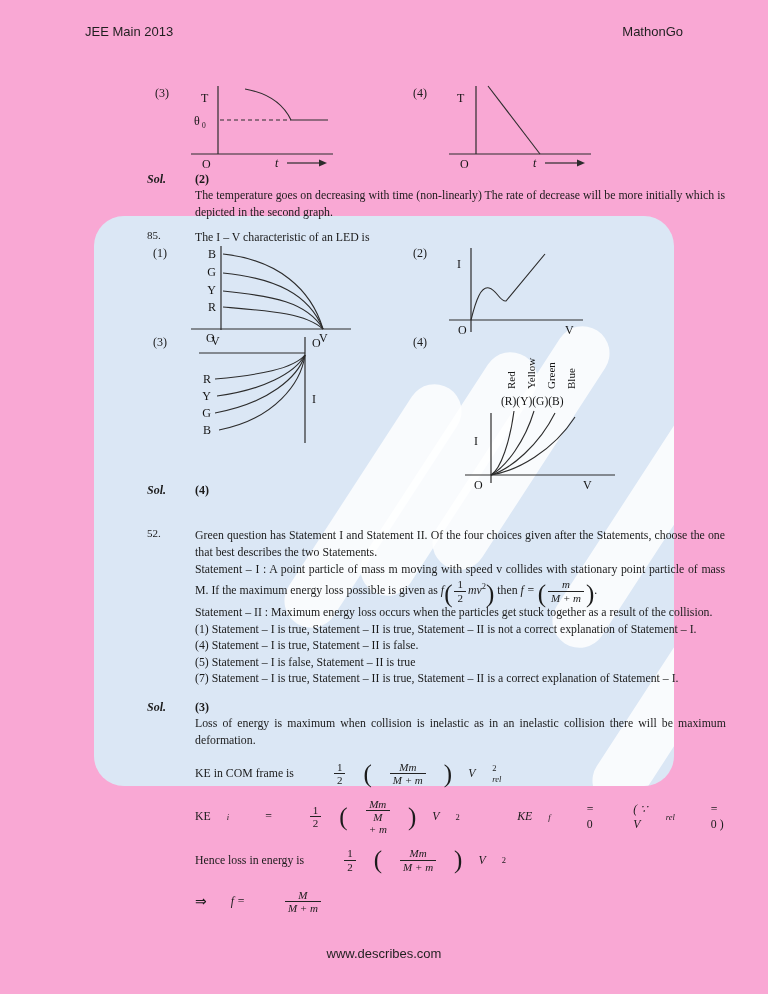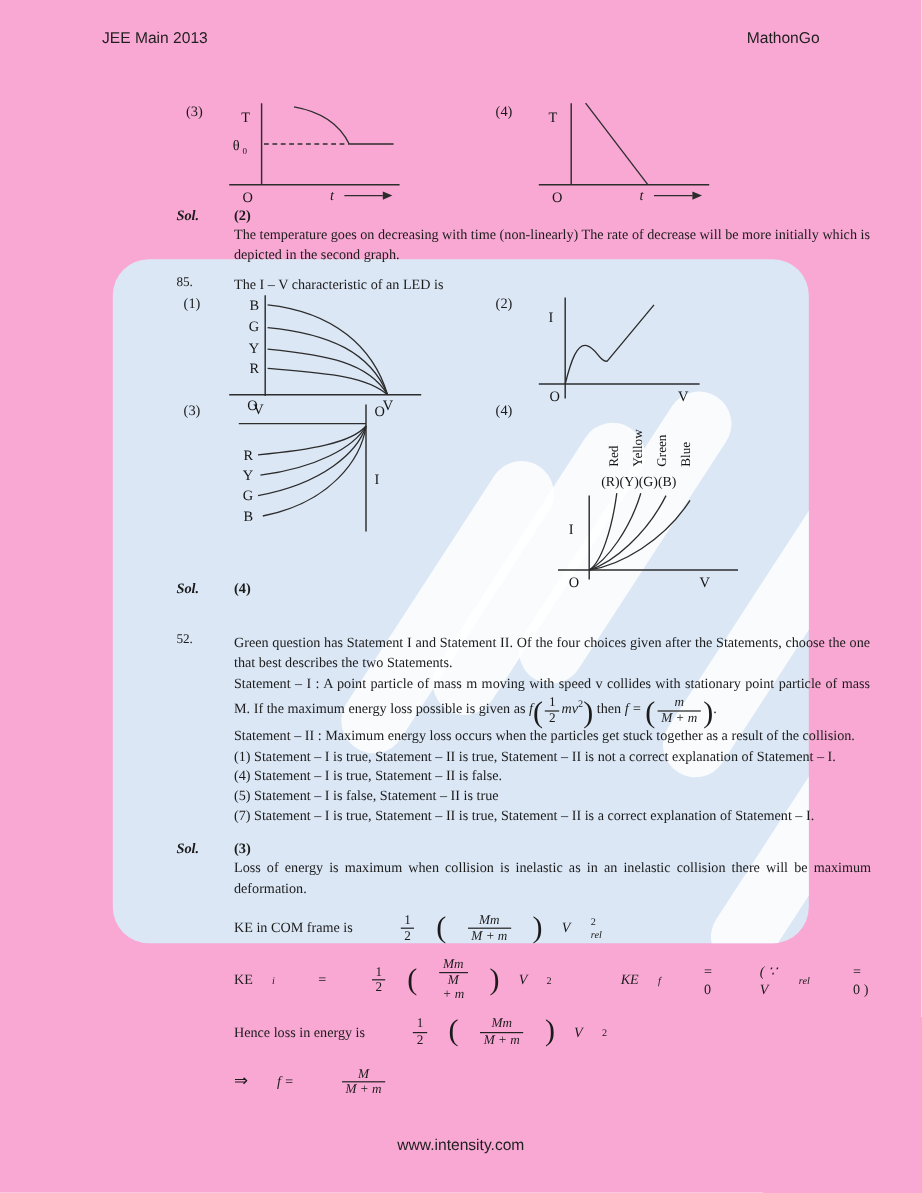--- a/index.html
+++ b/index.html
@@ -279,15 +279,15 @@
         <span class="it">f =</span>
           <span class="gap"></span>
         <span class="frac it">
             <span class="fn">M</span>
             <span class="fd">M + m</span>
           </span>
       </div>
     </div>
   </div>
 
-  <div class="footer">www.intensity.com</div>
+  <div class="footer">www.describes.com</div>
 
 </div>
 
 </body></html>

